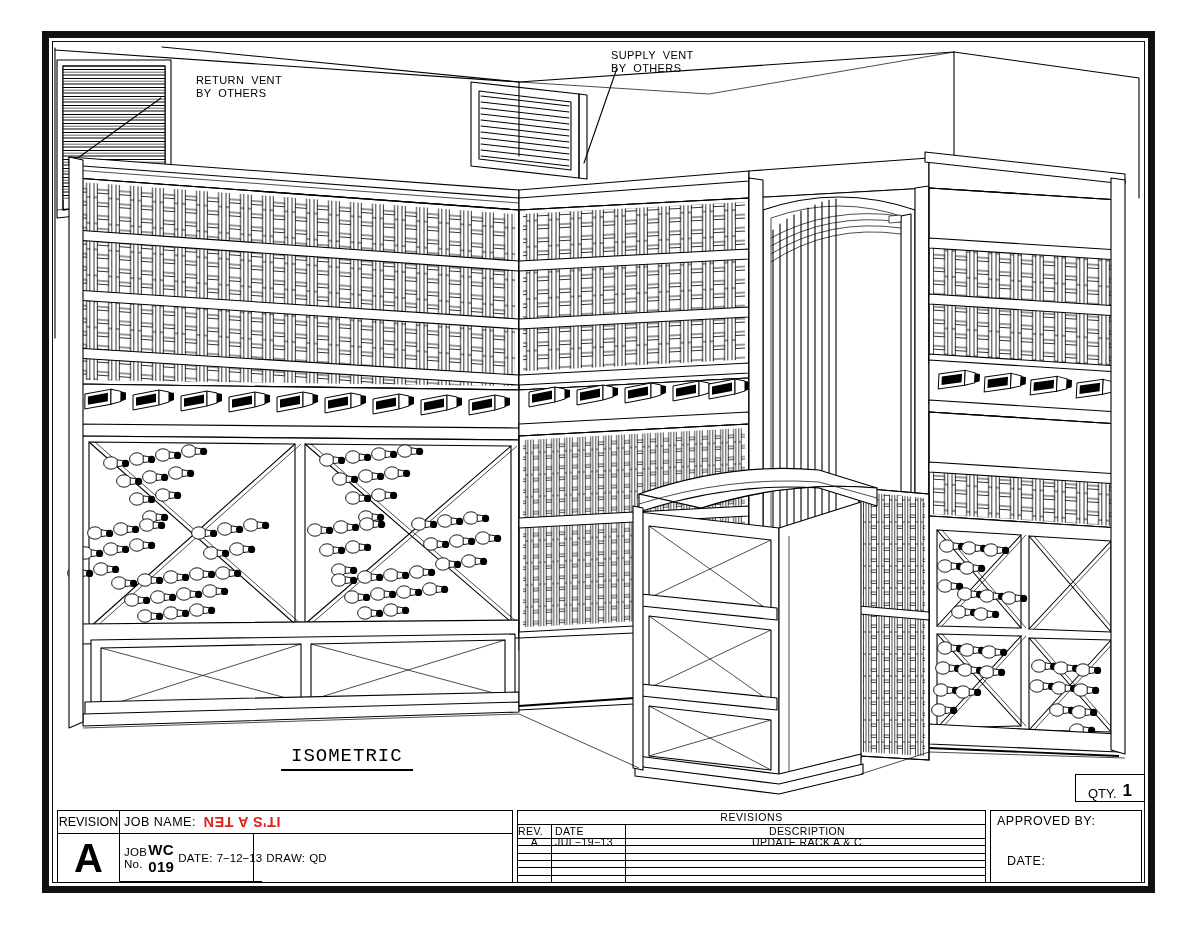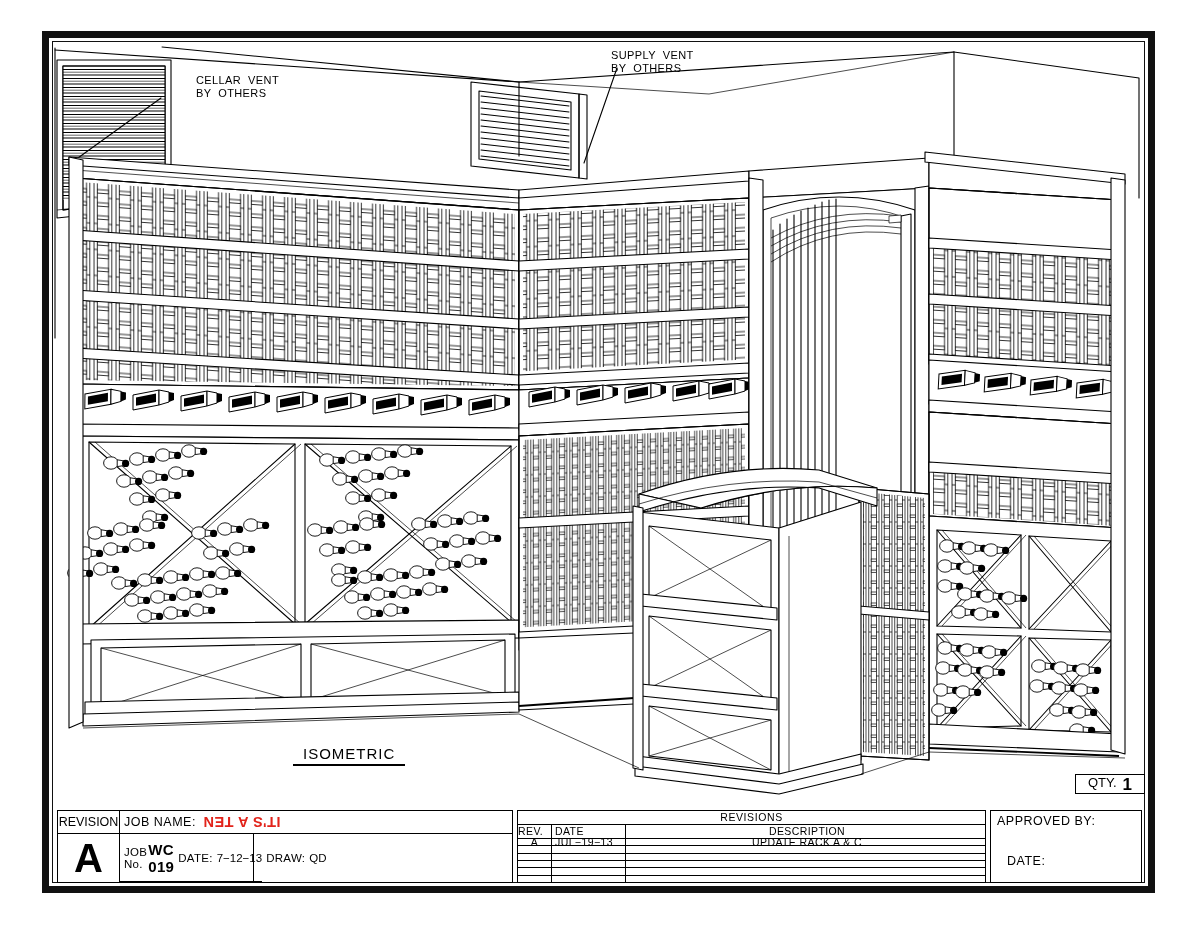--- a/index.html
+++ b/index.html
@@ -21,29 +21,29 @@
   #drawing{position:absolute;left:0;top:0;width:1100px;height:850px;}
   #drawing svg{display:block;}
 
   
   .callout{position:absolute;font-size:11px;line-height:1.15;letter-spacing:.4px;color:#000;white-space:pre;}
   #callout-return{left:147px;top:36px;}
   #callout-supply{left:562px;top:11px;}
 
   
   #view-title{
-    position:absolute;left:244px;top:707px;font-size:15px;letter-spacing:1px;color:#000;
-    border-bottom:2px solid #000;padding:0 10px 2px 10px;
+    position:absolute;left:232px;top:707px;font-size:19px;letter-spacing:1px;color:#000;
+    border-bottom:2px solid #000;padding:0 10px 2px 10px;font-family:Liberation Mono, monospace;
   }
 
   
   #qty-box{
-    position:absolute;left:1026px;top:736px;width:70px;height:20px;
+    position:absolute;left:1026px;top:736px;width:70px;height:28px;
     border:1.6px solid #000;box-sizing:border-box;
-    display:flex;align-items:flex-start;justify-content:center;gap:6px;background:#fff;
+    display:flex;align-items:flex-end;justify-content:center;gap:6px;background:#fff;
   }
   #qty-box .lab{font-size:13px;}
   #qty-box .val{font-size:17px;font-weight:bold;}
 
   
   #titleblock{
     position:absolute;left:8px;top:772px;width:1085px;height:73px;
     display:flex;align-items:stretch;
   }
   .tb-cell{border:1.4px solid #000;box-sizing:border-box;background:#fff;}
@@ -624,21 +624,21 @@
           <path class="wf" d="M584 468 L594 470 L594 732 L584 730 Z"></path>
         </g>
 
         <g>
           <path class="lt" d="M34 690 L470 676 L590 730"></path>
           <path class="lt" d="M812 736 L880 714 L1076 720"></path>
         </g>
       </svg>
     </div>
 
-    <div class="callout" id="callout-return">CELLAR  VENT
+    <div class="callout" id="callout-return">RETURN  VENT
 BY  OTHERS</div>
     <div class="callout" id="callout-supply">SUPPLY  VENT
 BY  OTHERS</div>
 
     <div id="view-title">ISOMETRIC</div>
 
     <div id="qty-box">
       <span class="lab">QTY.</span>
       <span class="val">1</span>
     </div>

